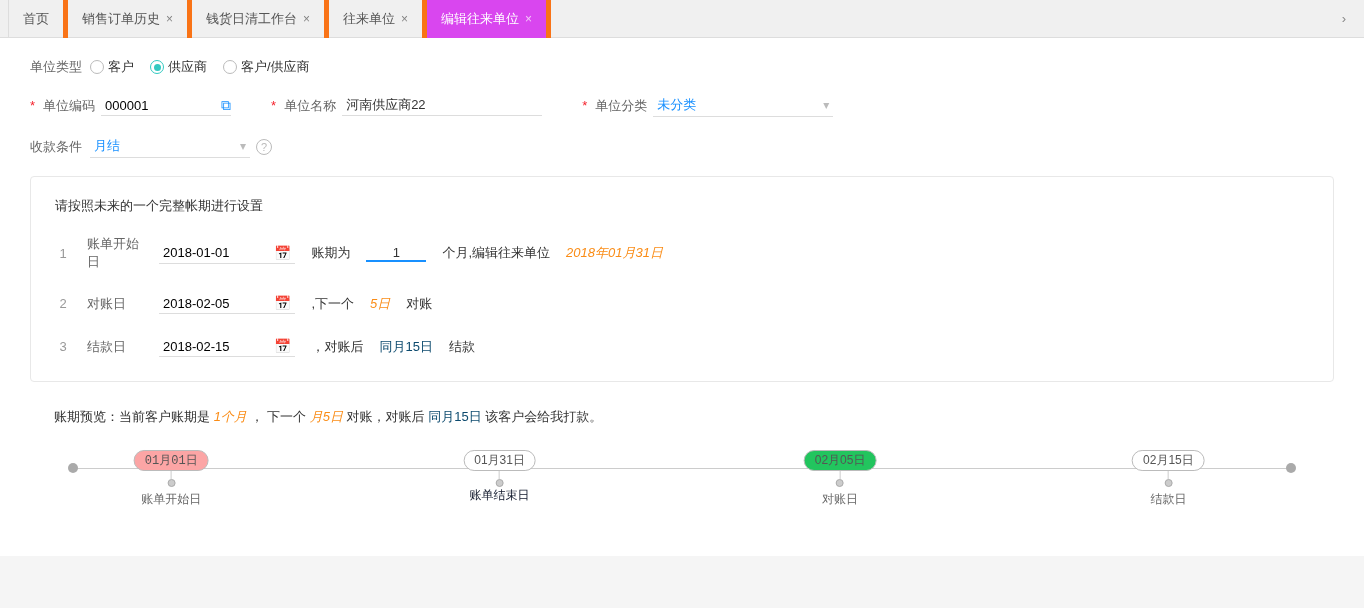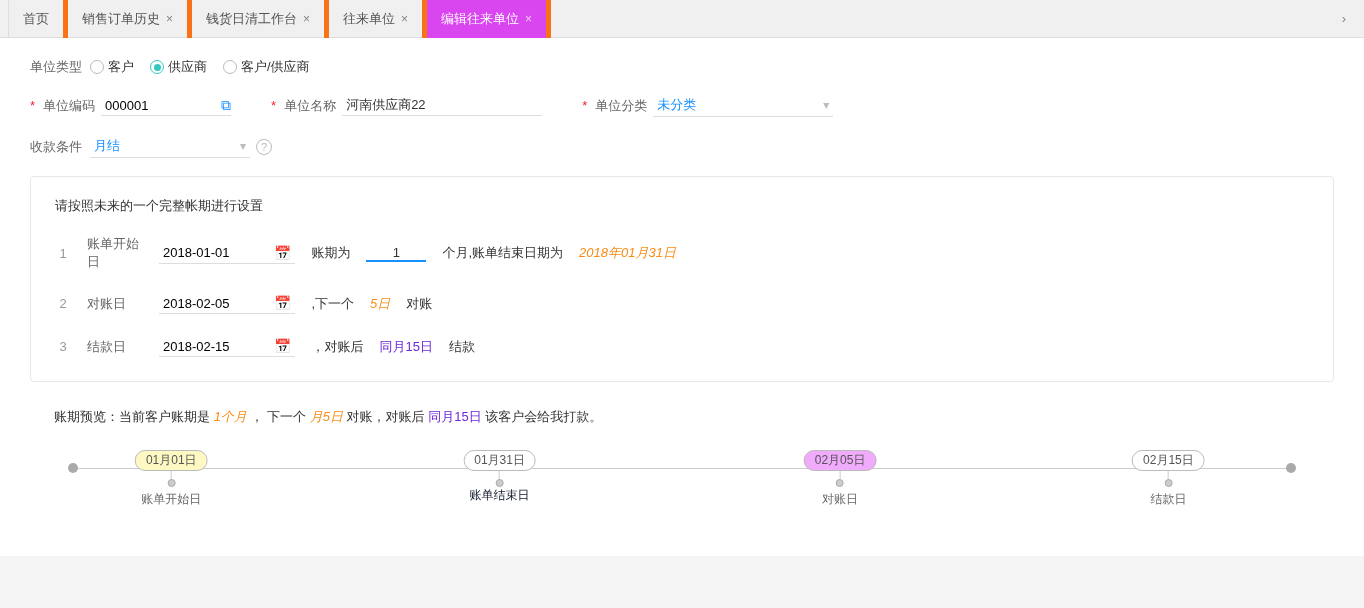--- a/index.html
+++ b/index.html
@@ -213,21 +213,21 @@
     .cal-icon {
       color: #1890ff;
       font-size: 14px;
       cursor: pointer;
     }
     .period-desc {
       font-size: 13px;
       color: #333;
     }
     .highlight-orange { color: #fa8c16; font-weight: 500; font-style: italic; }
-    .highlight-green { color: #6d28d9; font-weight: 500; }
+    .highlight-green { color: #0c4a6e; font-weight: 500; }
 
     .month-input {
       border: none;
       border-bottom: 2px solid #1890ff;
       outline: none;
       font-size: 13px;
       width: 60px;
       text-align: center;
       color: #333;
       background: transparent;
@@ -328,21 +328,21 @@
 
     <div class="period-row">
       <span class="period-num">1</span>
       <span class="period-field-label">账单开始日</span>
       <div class="date-input-wrap">
         <input type="text" style="border: none; outline: none; font-size: 13px; width: 100px; background: transparent;" value="2018-01-01">
         <span class="cal-icon">📅</span>
       </div>
       <span class="period-desc">账期为</span>
       <input type="text" class="month-input" value="1" style="">
-      <span class="period-desc">个月,账单结束日期为</span>
+      <span class="period-desc">个月,编辑往来单位</span>
       <span class="highlight-orange">2018年01月31日</span>
     </div>
 
     <div class="period-row">
       <span class="period-num">2</span>
       <span class="period-field-label">对账日</span>
       <div class="date-input-wrap">
         <input type="text" style="border: none; outline: none; font-size: 13px; width: 100px; background: transparent;" value="2018-02-05">
         <span class="cal-icon">📅</span>
       </div>
@@ -378,35 +378,35 @@
 
     <div style="position:relative; height:70px; margin: 0 20px;">
 
       <div style="position:absolute; top:18px; left:0; right:0; height:1px; background:#ccc;"></div>
 
       <div style="position:absolute; top:13px; left:-6px; width:10px; height:10px; border-radius:50%; background:#aaa;"></div>
 
       <div style="position:absolute; top:13px; right:-6px; width:10px; height:10px; border-radius:50%; background:#aaa;"></div>
 
       <div style="position:absolute; left:8%; transform:translateX(-50%); display:flex; flex-direction:column; align-items:center;">
-        <div style="border:1px solid #bbb; border-radius:12px; padding:1px 10px; font-size:12px; color:#555; background:#fef9c3; white-space:nowrap;">01月01日</div>
+        <div style="border:1px solid #bbb; border-radius:12px; padding:1px 10px; font-size:12px; color:#555; background:#fca5a5; white-space:nowrap;font-family:Liberation Mono, monospace;">01月01日</div>
         <div style="width:1px; height:8px; background:#ccc;"></div>
         <div style="width:8px; height:8px; border-radius:50%; background:#ccc; border:1px solid #aaa;"></div>
         <div style="font-size:12px; color:#666; white-space:nowrap; margin-top:4px;">账单开始日</div>
       </div>
 
       <div style="position:absolute; left:35%; transform:translateX(-50%); display:flex; flex-direction:column; align-items:center;">
         <div style="border:1px solid #bbb; border-radius:12px; padding:1px 10px; font-size:12px; color:#555; background:#fff; white-space:nowrap;">01月31日</div>
         <div style="width:1px; height:8px; background:#ccc;"></div>
         <div style="width:8px; height:8px; border-radius:50%; background:#ccc; border:1px solid #aaa;"></div>
         <div style="font-size:12px; color:#0f172a; white-space:nowrap; ">账单结束日</div>
       </div>
 
       <div style="position:absolute; left:63%; transform:translateX(-50%); display:flex; flex-direction:column; align-items:center;">
-        <div style="border:1px solid #bbb; border-radius:12px; padding:1px 10px; font-size:12px; color:#555; background:#f0abfc; white-space:nowrap;">02月05日</div>
+        <div style="border:1px solid #bbb; border-radius:12px; padding:1px 10px; font-size:12px; color:#555; background:#22c55e; white-space:nowrap;">02月05日</div>
         <div style="width:1px; height:8px; background:#ccc;"></div>
         <div style="width:8px; height:8px; border-radius:50%; background:#ccc; border:1px solid #aaa;"></div>
         <div style="font-size:12px; color:#666; white-space:nowrap; margin-top:4px;">对账日</div>
       </div>
 
       <div style="position:absolute; left:90%; transform:translateX(-50%); display:flex; flex-direction:column; align-items:center;">
         <div style="border:1px solid #bbb; border-radius:12px; padding:1px 10px; font-size:12px; color:#555; background:#fff; white-space:nowrap;">02月15日</div>
         <div style="width:1px; height:8px; background:#ccc;"></div>
         <div style="width:8px; height:8px; border-radius:50%; background:#ccc; border:1px solid #aaa;"></div>
         <div style="font-size:12px; color:#666; white-space:nowrap; margin-top:4px;">结款日</div>

